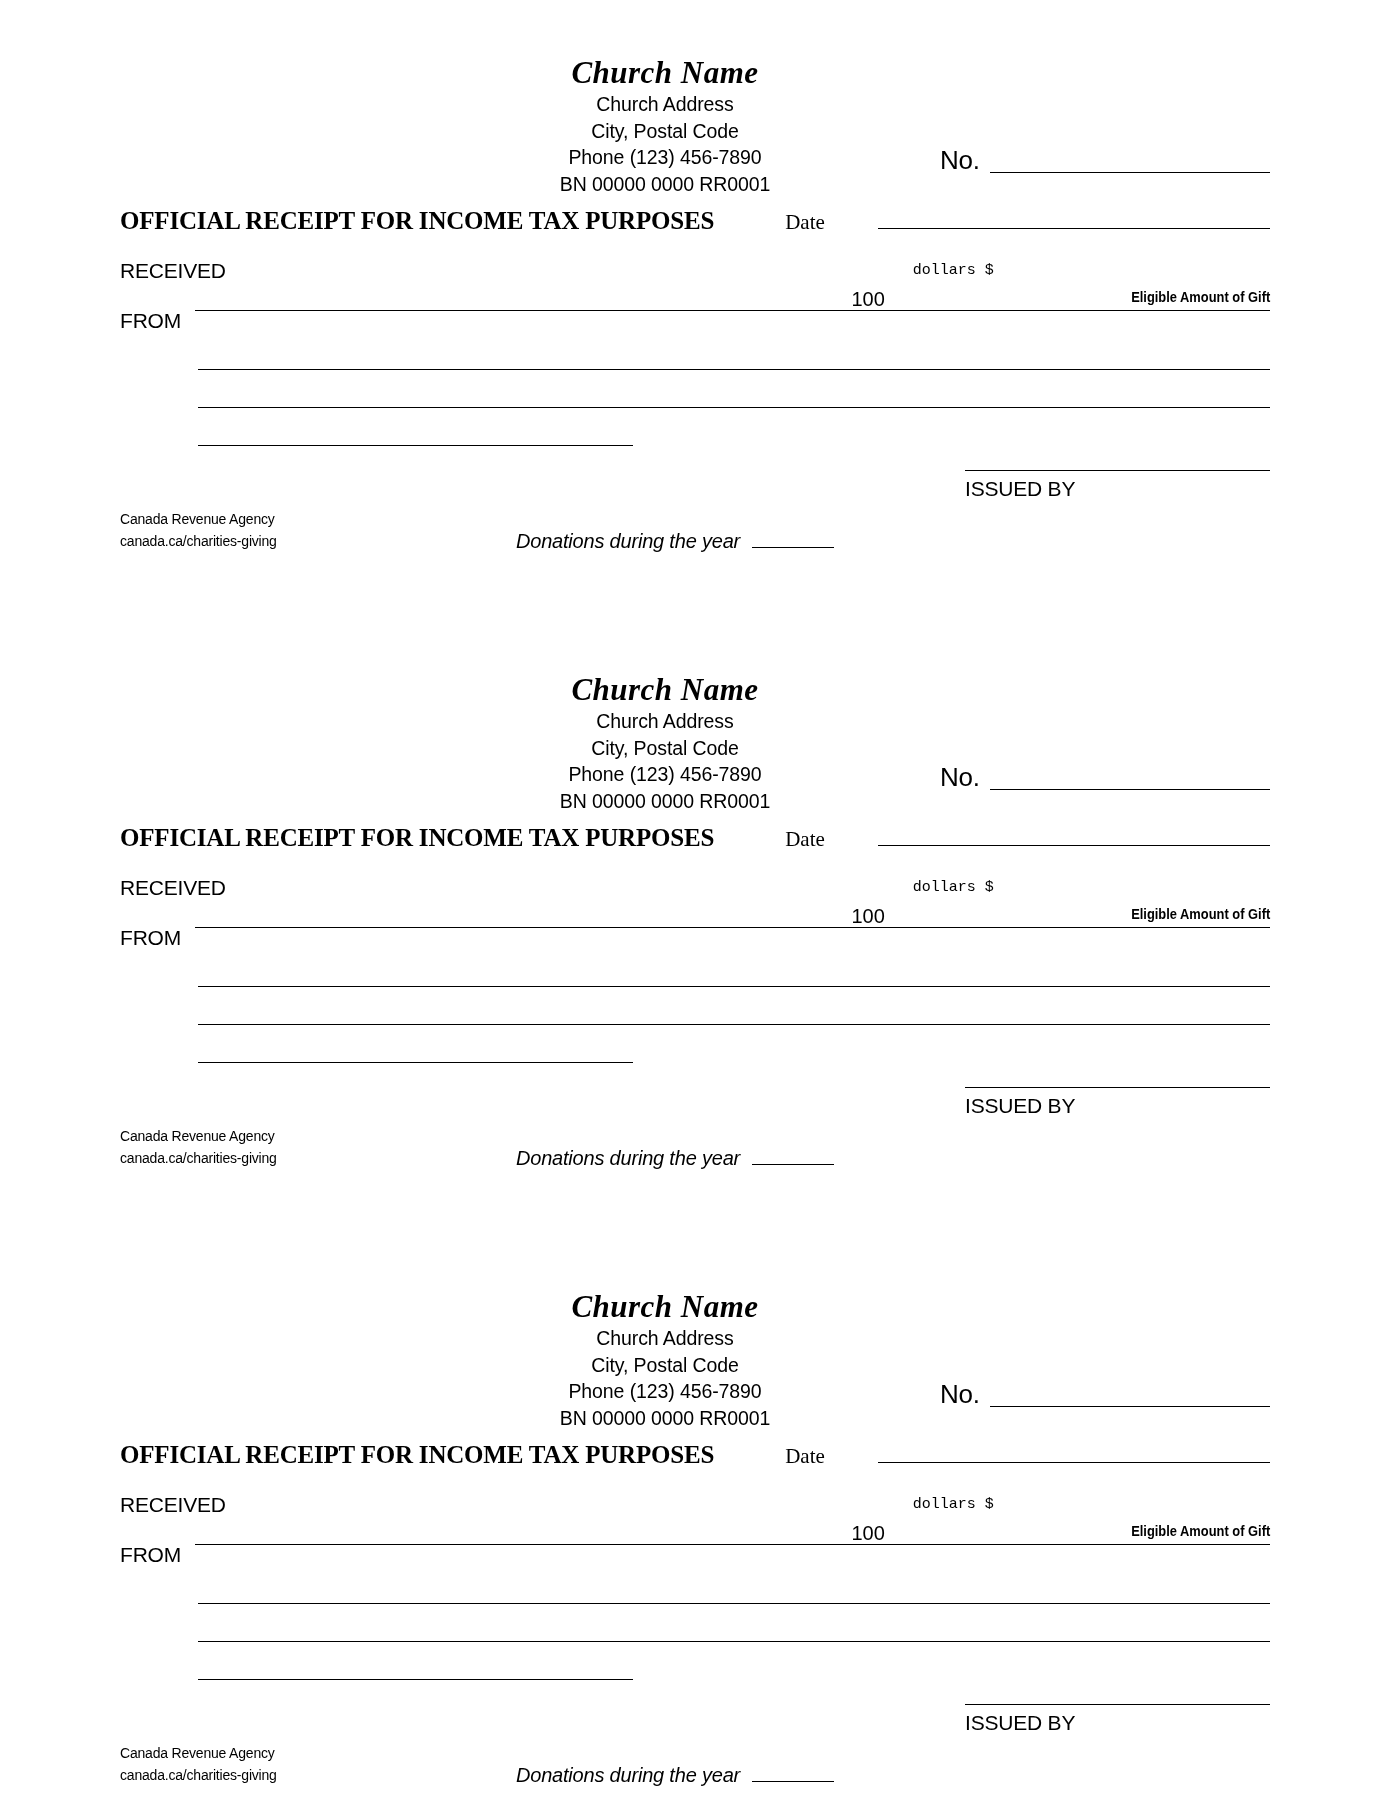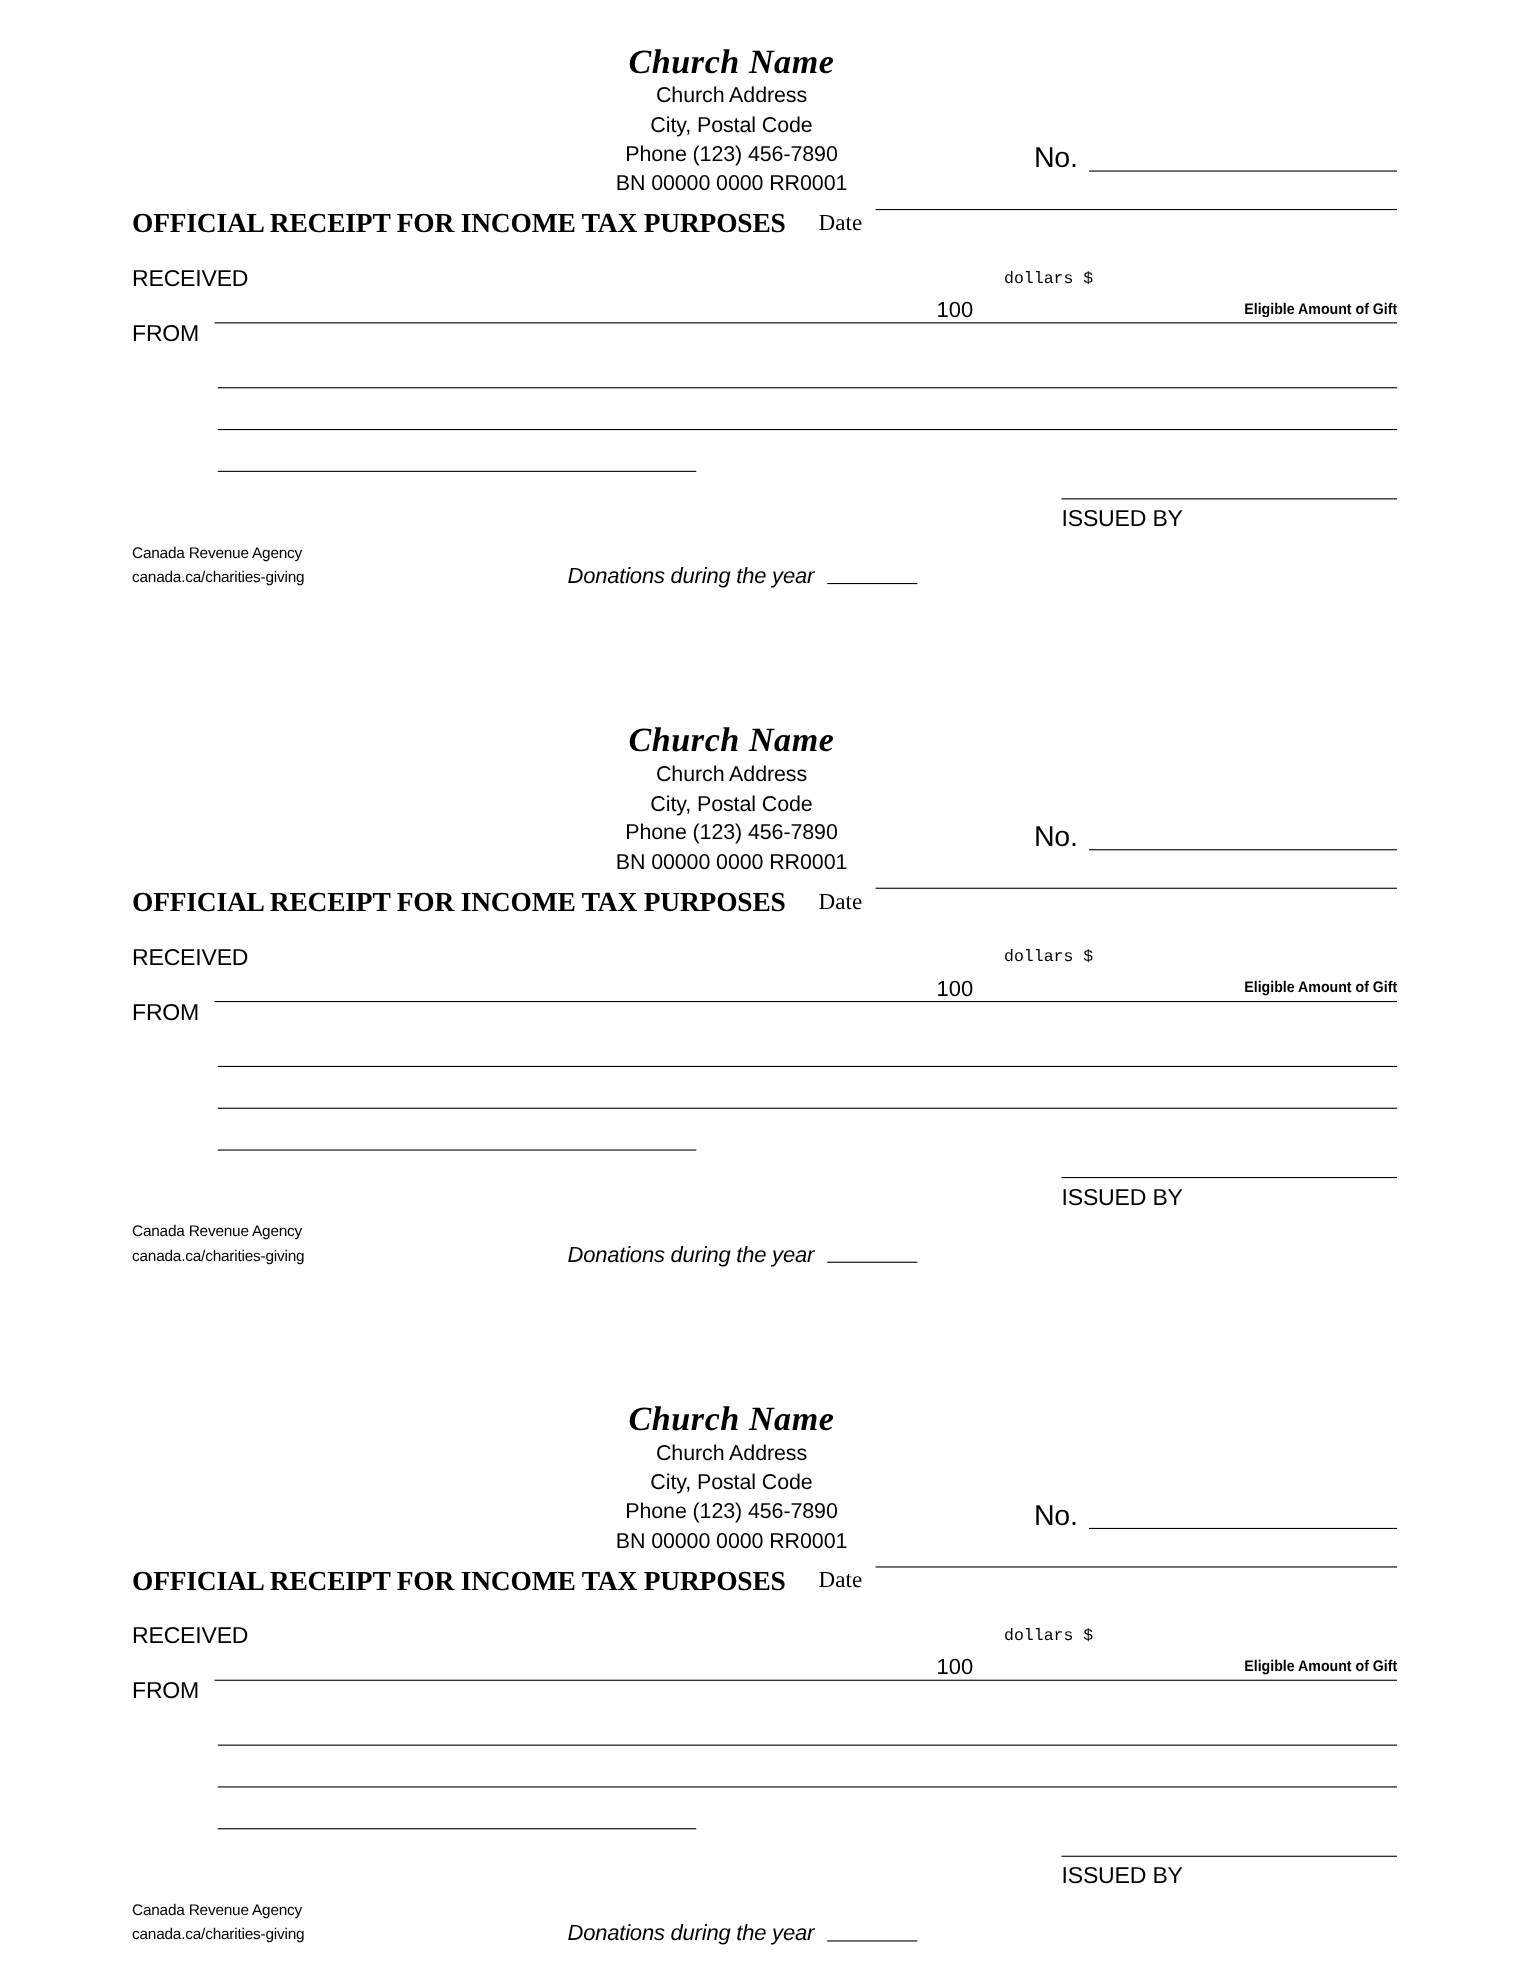--- a/index.html
+++ b/index.html
@@ -13,21 +13,21 @@
     font-family: "Liberation Sans", sans-serif;
     color: #000000;
     position: relative;
     overflow: hidden;
   }
   .page {
     position: relative;
     width: 1390px;
     height: 1604px;
     box-sizing: border-box;
-    padding: 0;
+    padding: 17px;
   }
 
   
   .receipt {
     position: relative;
     width: 1150px;
     margin: 0 auto;
     box-sizing: border-box;
   }
   .receipt-1 { padding-top: 38px; }
@@ -70,22 +70,23 @@
     padding-right: 10px;
   }
   .rule {
     border-bottom: 1.6px solid #000;
     flex: 1 1 auto;
   }
 
   
   .official-row {
     display: flex;
-    align-items: flex-start;
+    align-items: flex-end;
     margin-top: 10px;
+    gap: 41px;
   }
   .official-title {
     font-family: "Liberation Serif", serif;
     font-weight: bold;
     font-size: 25px;
     line-height: 27px;
     letter-spacing: -0.2px;
     white-space: nowrap;
   }
   .date-label {

